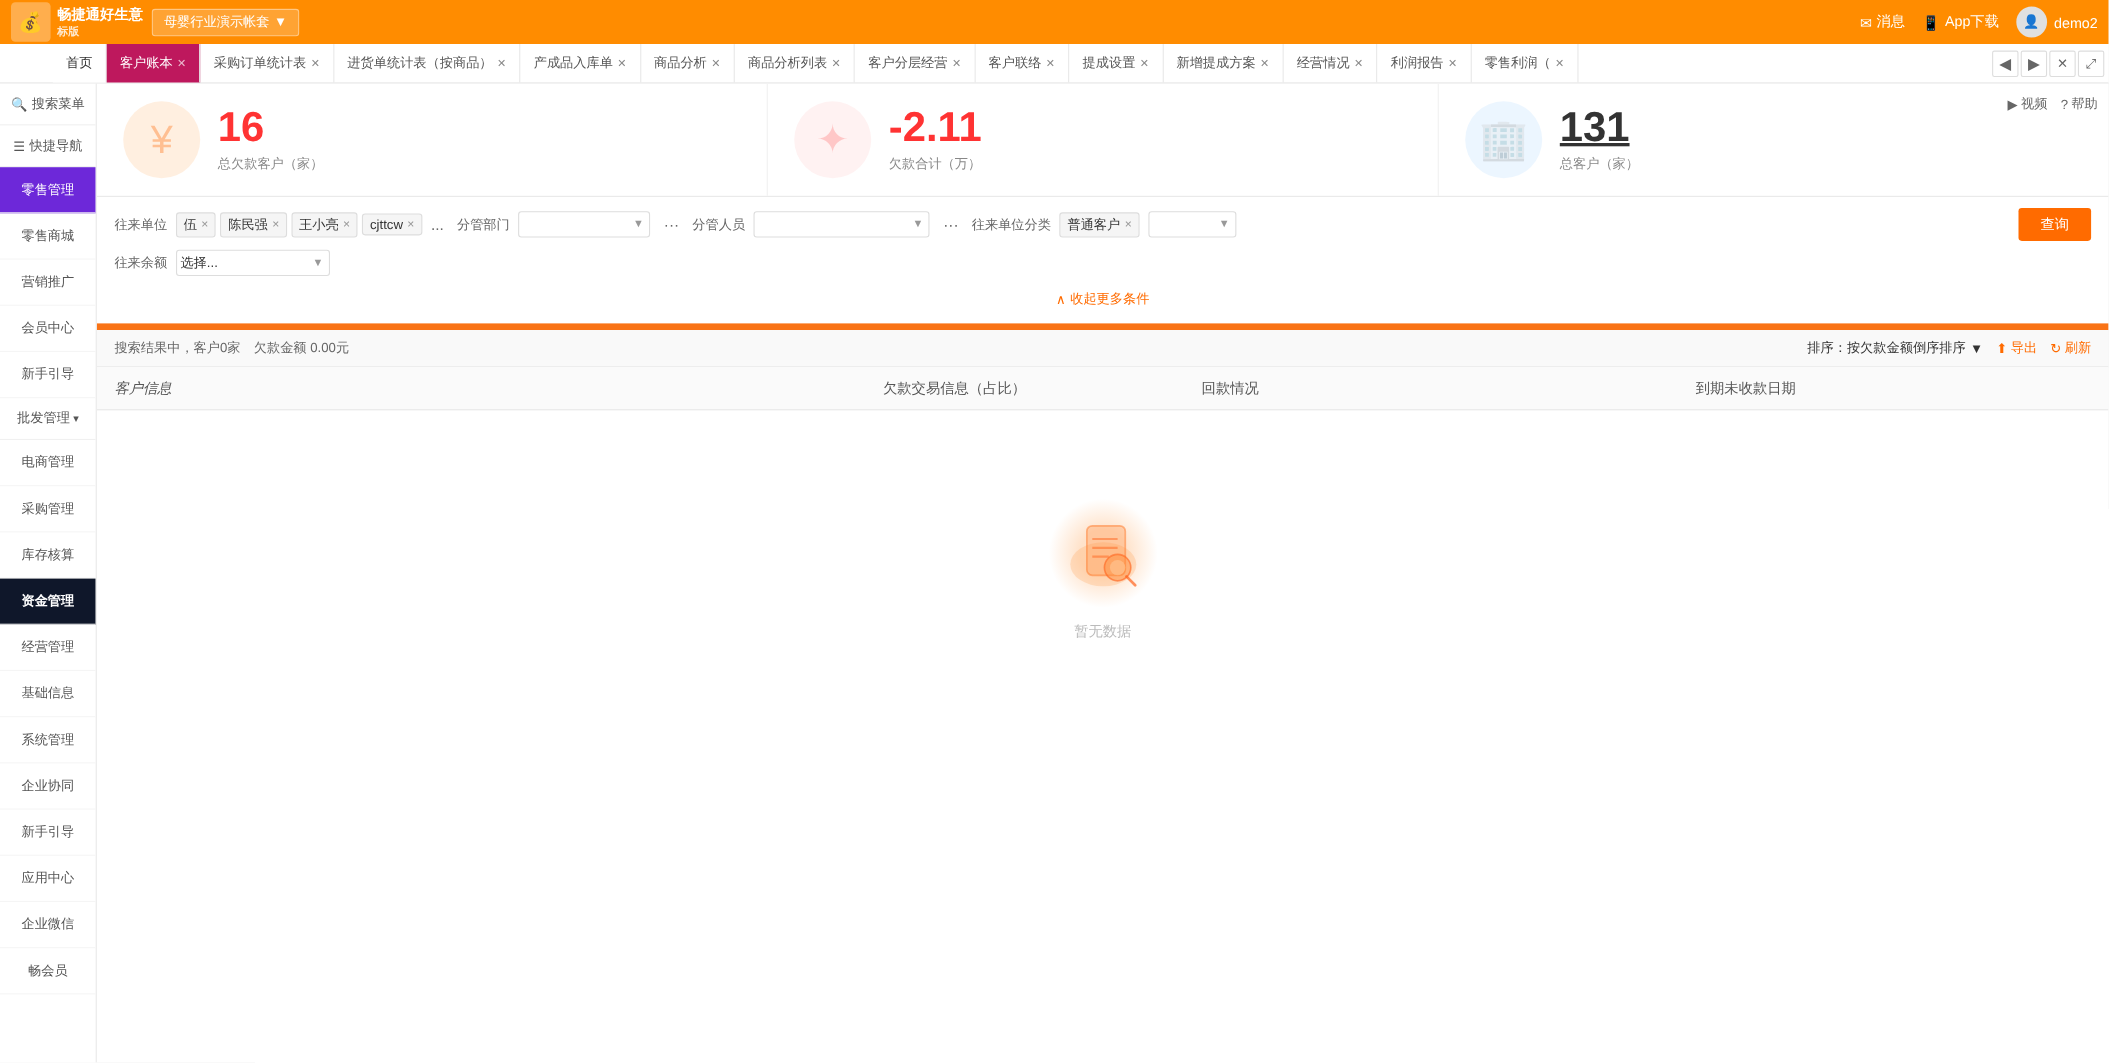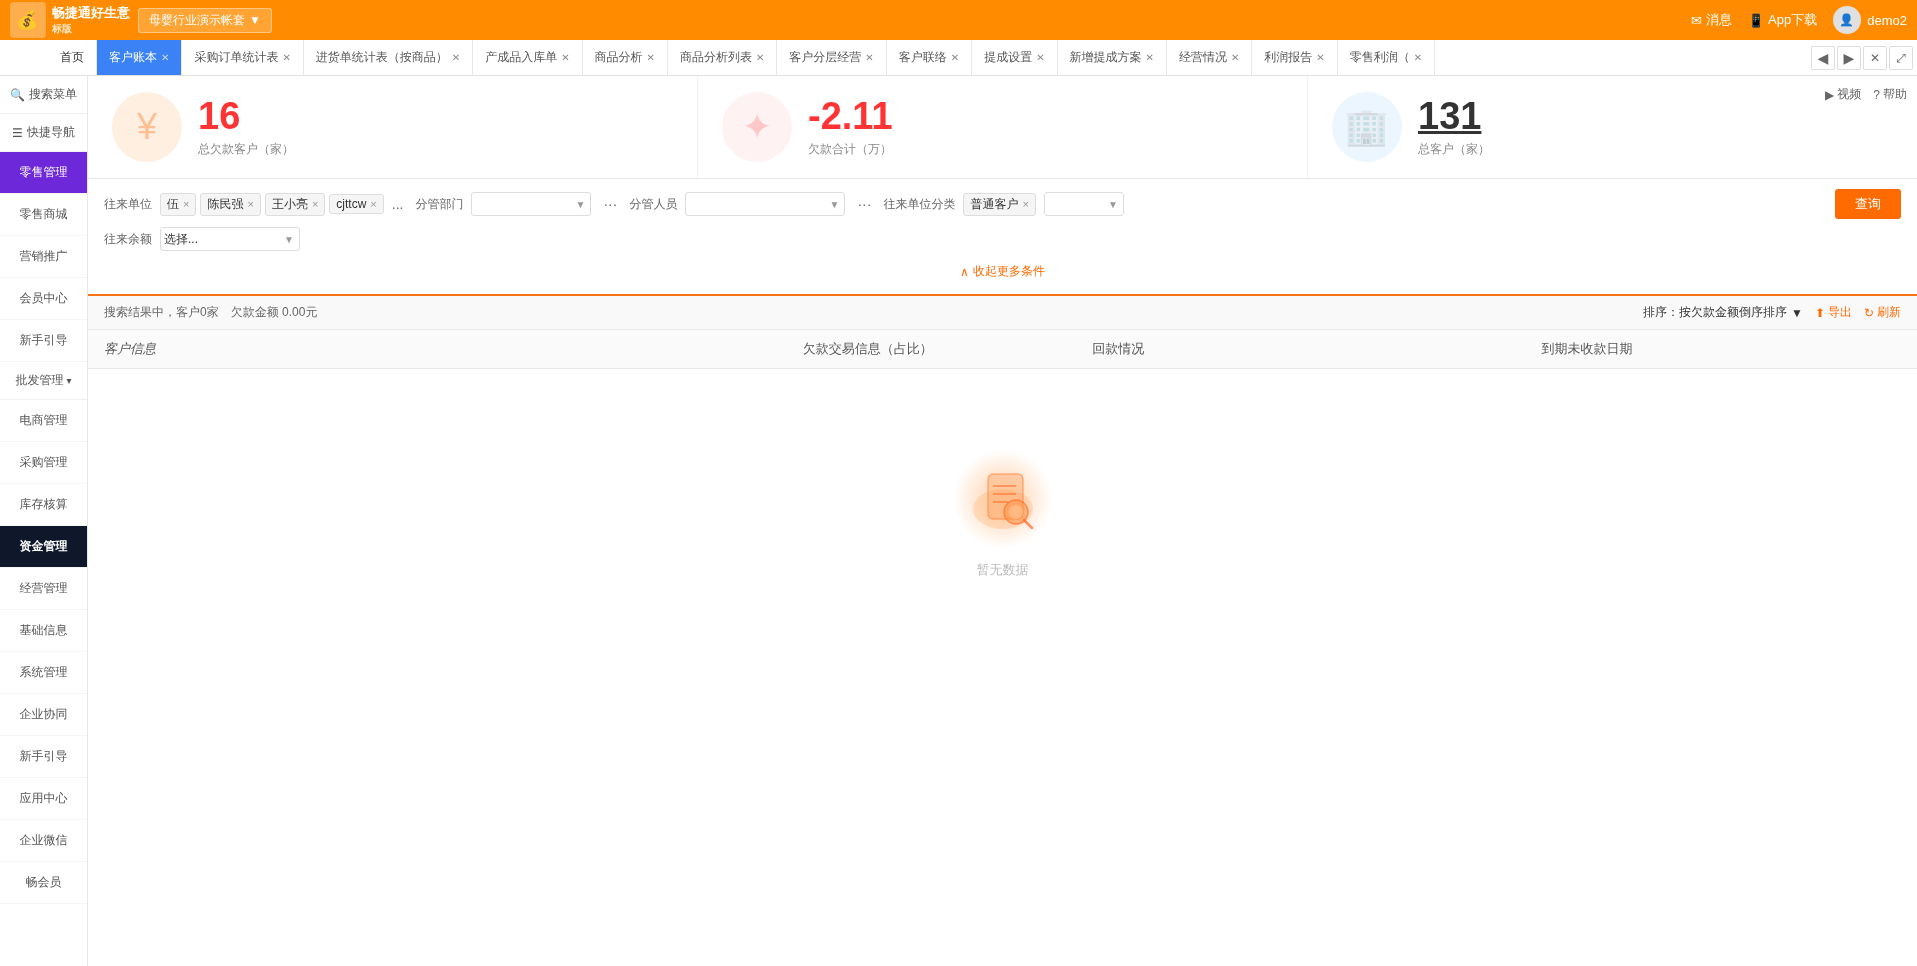--- a/index.html
+++ b/index.html
@@ -21,21 +21,21 @@
     
     .nav-tabs {
       display: flex; align-items: center; background: #fff; border-bottom: 1px solid #e0e0e0;
       height: 36px; overflow: hidden; padding-left: 48px;
     }
     .nav-tab {
       display: flex; align-items: center; padding: 0 12px; height: 36px; cursor: pointer;
       border-right: 1px solid #e8e8e8; font-size: 12px; color: #555; white-space: nowrap;
       gap: 4px; flex-shrink: 0;
     }
-    .nav-tab.active { background: #3b82f6; color: white; }
+    .nav-tab.active { background: #be185d; color: white; }
     .nav-tab .close-x { font-size: 10px; color: inherit; opacity: 0.7; cursor: pointer; }
     .nav-tab.home { background: #fff; color: #333; }
     .nav-controls { display: flex; align-items: center; margin-left: auto; gap: 2px; padding-right: 4px; }
     .nav-ctrl-btn { width: 24px; height: 24px; display: flex; align-items: center; justify-content: center; cursor: pointer; color: #666; font-size: 14px; border: 1px solid #ddd; border-radius: 2px; }
 
     
     .main-layout { display: flex; height: calc(966px - 40px - 36px); }
 
     
     .sidebar {
@@ -65,21 +65,21 @@
     }
     .stat-card .stat-value { font-size: 36px; font-weight: bold; color: #ff4444; line-height: 1.1; }
     .stat-card .stat-value.negative { color: #ff4444; }
     .stat-card .stat-value.black { color: #333; text-decoration: underline; }
     .stat-card .stat-label { font-size: 12px; color: #888; margin-top: 4px; }
     .stat-actions { position: absolute; top: 10px; right: 10px; display: flex; gap: 12px; font-size: 12px; color: #666; }
     .stat-actions span { cursor: pointer; display: flex; align-items: center; gap: 3px; }
 
     
     .filter-area {
-      background: white; padding: 10px 16px; border-bottom: 2px solid #f97316;
+      background: white; padding: 10px 16px; border-bottom: 6px solid #f97316;
     }
     .filter-row { display: flex; align-items: center; gap: 8px; margin-bottom: 8px; flex-wrap: wrap; }
     .filter-label { font-size: 12px; color: #666; white-space: nowrap; }
     .filter-tags { display: flex; align-items: center; gap: 4px; flex-wrap: wrap; }
     .filter-tag {
       display: flex; align-items: center; gap: 4px; background: #f5f5f5; border: 1px solid #ddd;
       border-radius: 3px; padding: 2px 6px; font-size: 12px; color: #333;
     }
     .filter-tag .remove { cursor: pointer; color: #999; font-size: 11px; }
     .filter-select {

